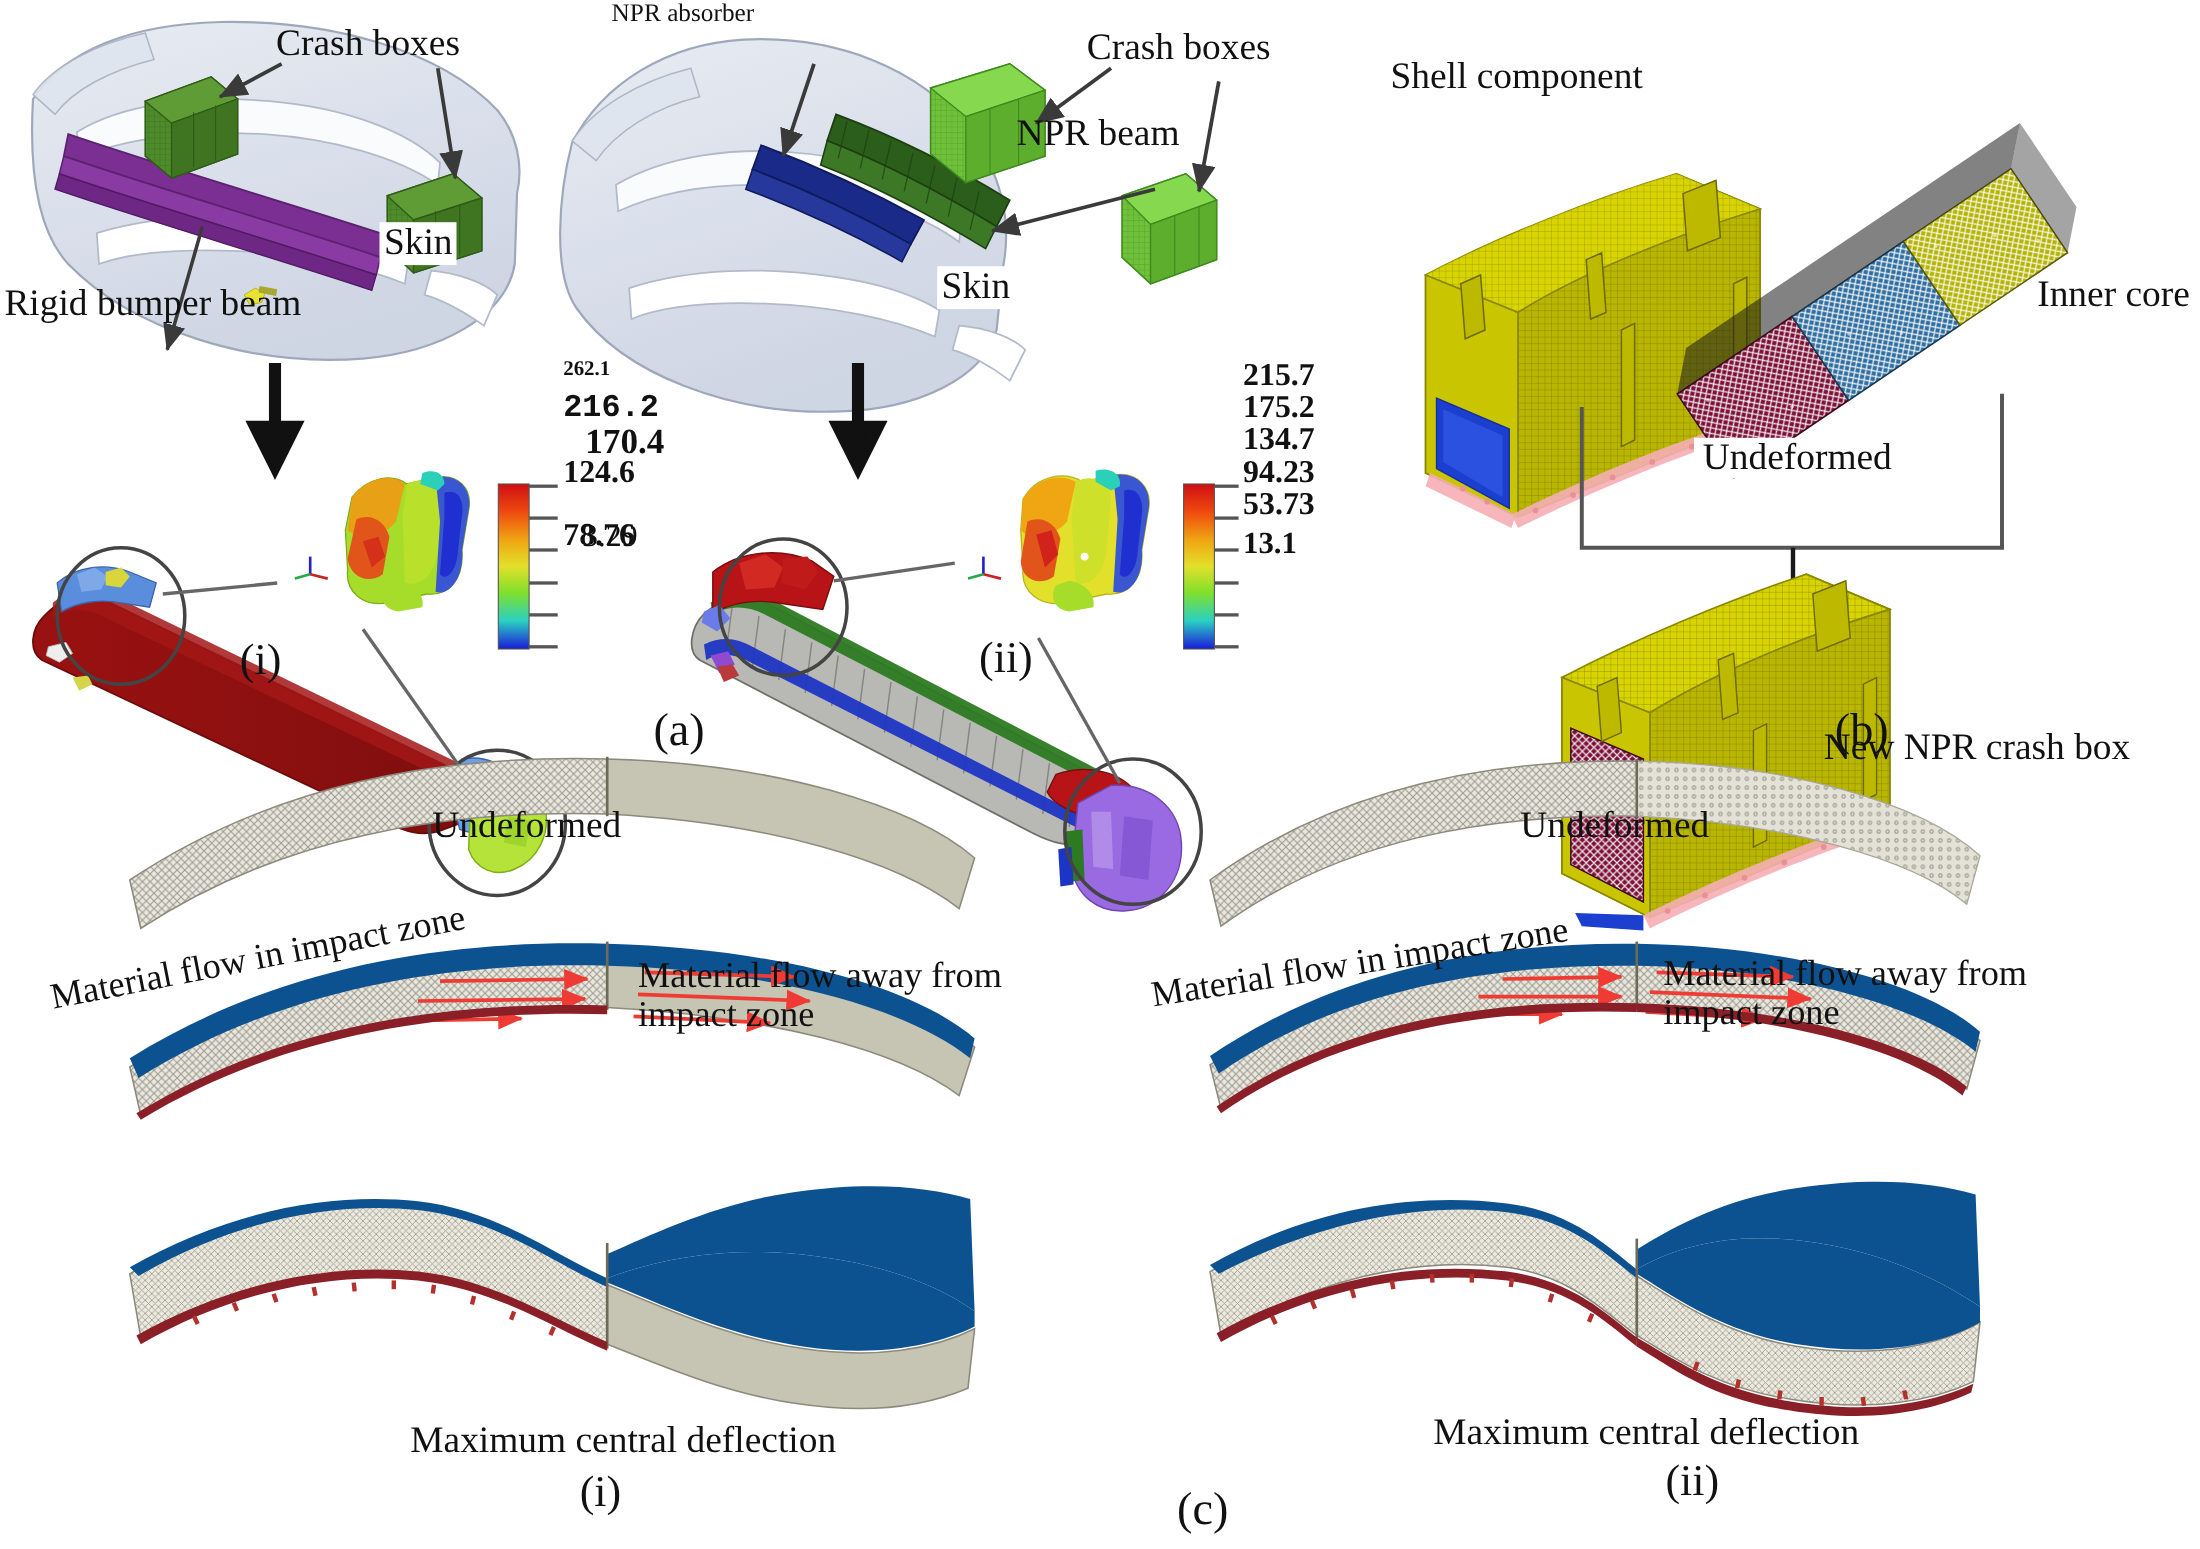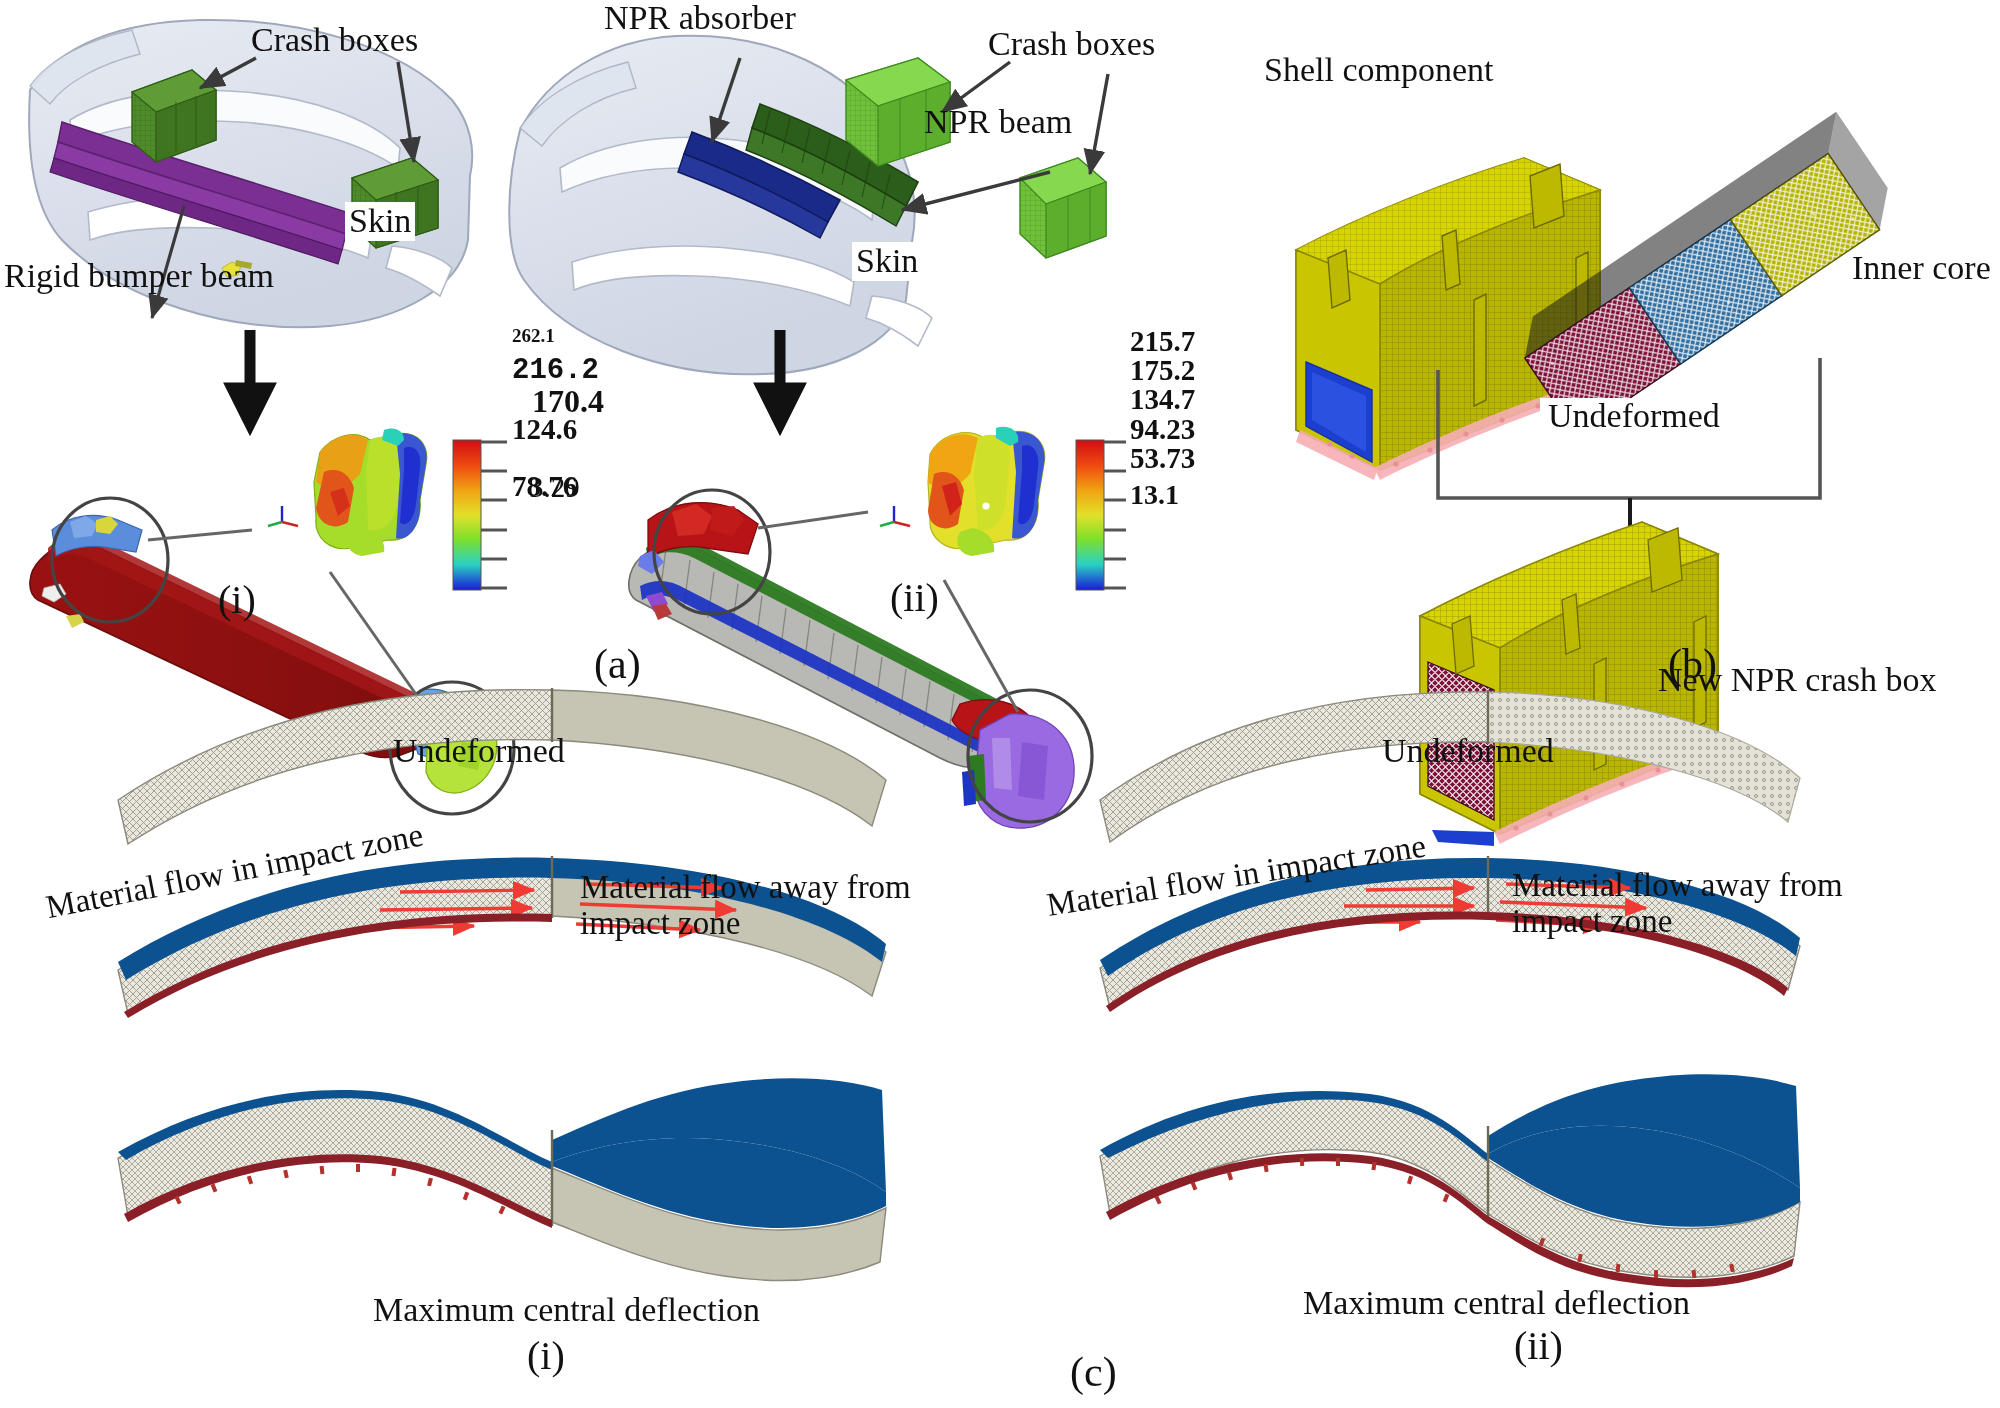--- a/index.html
+++ b/index.html
@@ -545,21 +545,21 @@
   <div class="lbl" style="left:512px;top:326px;font-size:19px;font-weight:600;">262.1</div>
   <div class="lbl" style="left:512px;top:355px;font-size:29px;font-weight:600;font-family:Liberation Mono, monospace;">216.2</div>
   <div class="lbl" style="left:512px;top:384px;font-size:32px;font-weight:600;margin-left:20px;">170.4</div>
   <div class="lbl" style="left:512px;top:414px;font-size:29px;font-weight:600;">124.6</div>
   <div class="lbl" style="left:512px;top:443px;font-size:29px;font-weight:600;margin-top:28px;">78.76</div>
   <div class="lbl" style="left:512px;top:472px;font-size:29px;font-weight:400;margin-left:17px;">3.29</div>
 </div>
 
 <div class="panel-letter" style="left:218px;top:576px;font-size:40px;">(i)</div>
 
-<div class="lbl" style="left:604px;top:0px;font-size:34px;">NPR absorber</div>
+<div class="lbl" style="left:556px;top:0px;font-size:23px;">NPR absorber</div>
 <div class="lbl" style="left:988px;top:26px;font-size:34px;">Crash boxes</div>
 <div class="lbl" style="left:924px;top:104px;font-size:34px;text-align:center;">NPR beam</div>
 <div class="lbl" style="left:852px;top:242px;font-size:34px;background:#fff;padding:1px 4px;">Skin</div>
 
 <div>
   <div class="lbl" style="left:1130px;top:326px;font-size:29px;font-weight:600;">215.7</div>
   <div class="lbl" style="left:1130px;top:355px;font-size:29px;font-weight:600;">175.2</div>
   <div class="lbl" style="left:1130px;top:384px;font-size:29px;font-weight:600;">134.7</div>
   <div class="lbl" style="left:1130px;top:414px;font-size:29px;font-weight:600;">94.23</div>
   <div class="lbl" style="left:1130px;top:443px;font-size:29px;font-weight:600;">53.73</div>

